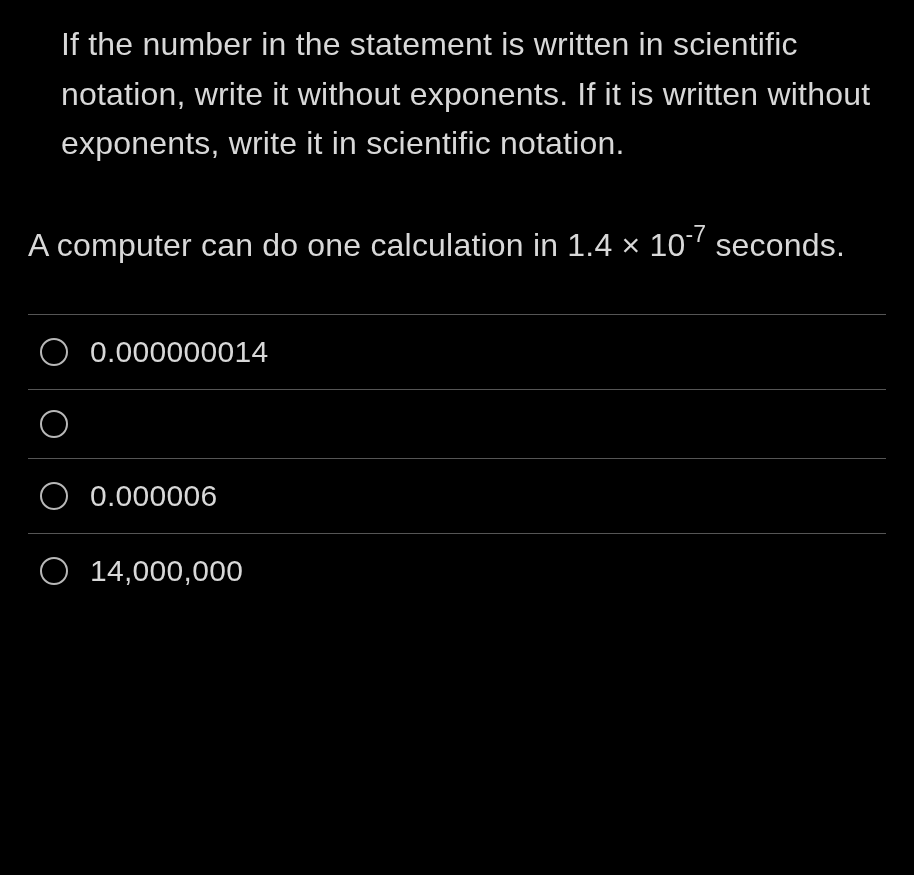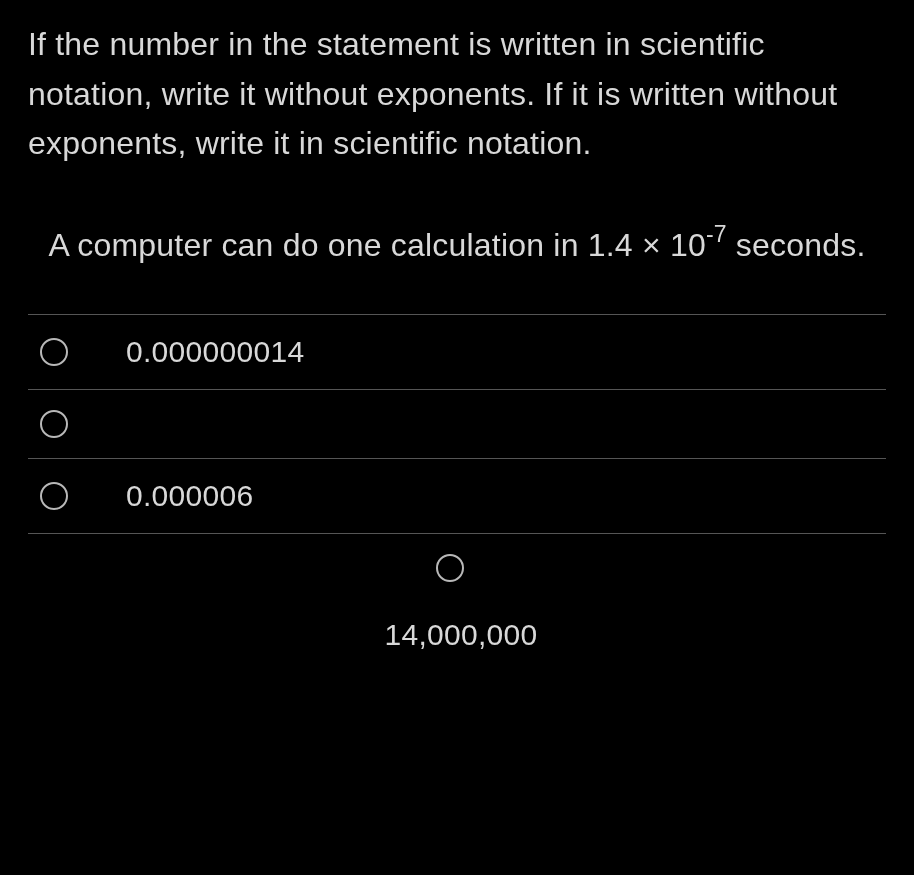--- a/index.html
+++ b/index.html
@@ -14,50 +14,48 @@
       width: 914px;
       height: 875px;
       padding: 20px 28px 0 28px;
       font-weight: 300;
     }
     .instructions {
       font-size: 32px;
       line-height: 1.55;
       margin-bottom: 48px;
       letter-spacing: 0.2px;
+      margin-left: 33px;
     }
     .problem {
       font-size: 32px;
       line-height: 1.7;
       margin-bottom: 42px;
       letter-spacing: 0.2px;
-      text-align: center;
     }
     .problem sup {
       font-size: 23px;
       vertical-align: super;
       position: relative;
       top: -2px;
     }
     .options {
       width: 100%;
     }
     .option {
       display: flex;
       align-items: center;
       padding: 20px 4px 20px 12px;
       border-top: 1px solid #555555;
       cursor: pointer;
       font-size: 30px;
       letter-spacing: 0.3px;
-      gap: 36px;
     }
     .option:last-child {
       border-top: 1px solid #555555;
-      flex-direction: column;
     }
     .radio {
       width: 28px;
       height: 28px;
       min-width: 28px;
       border: 2.5px solid #b8b8b8;
       border-radius: 50%;
       margin-right: 22px;
     }
     .option-text {

